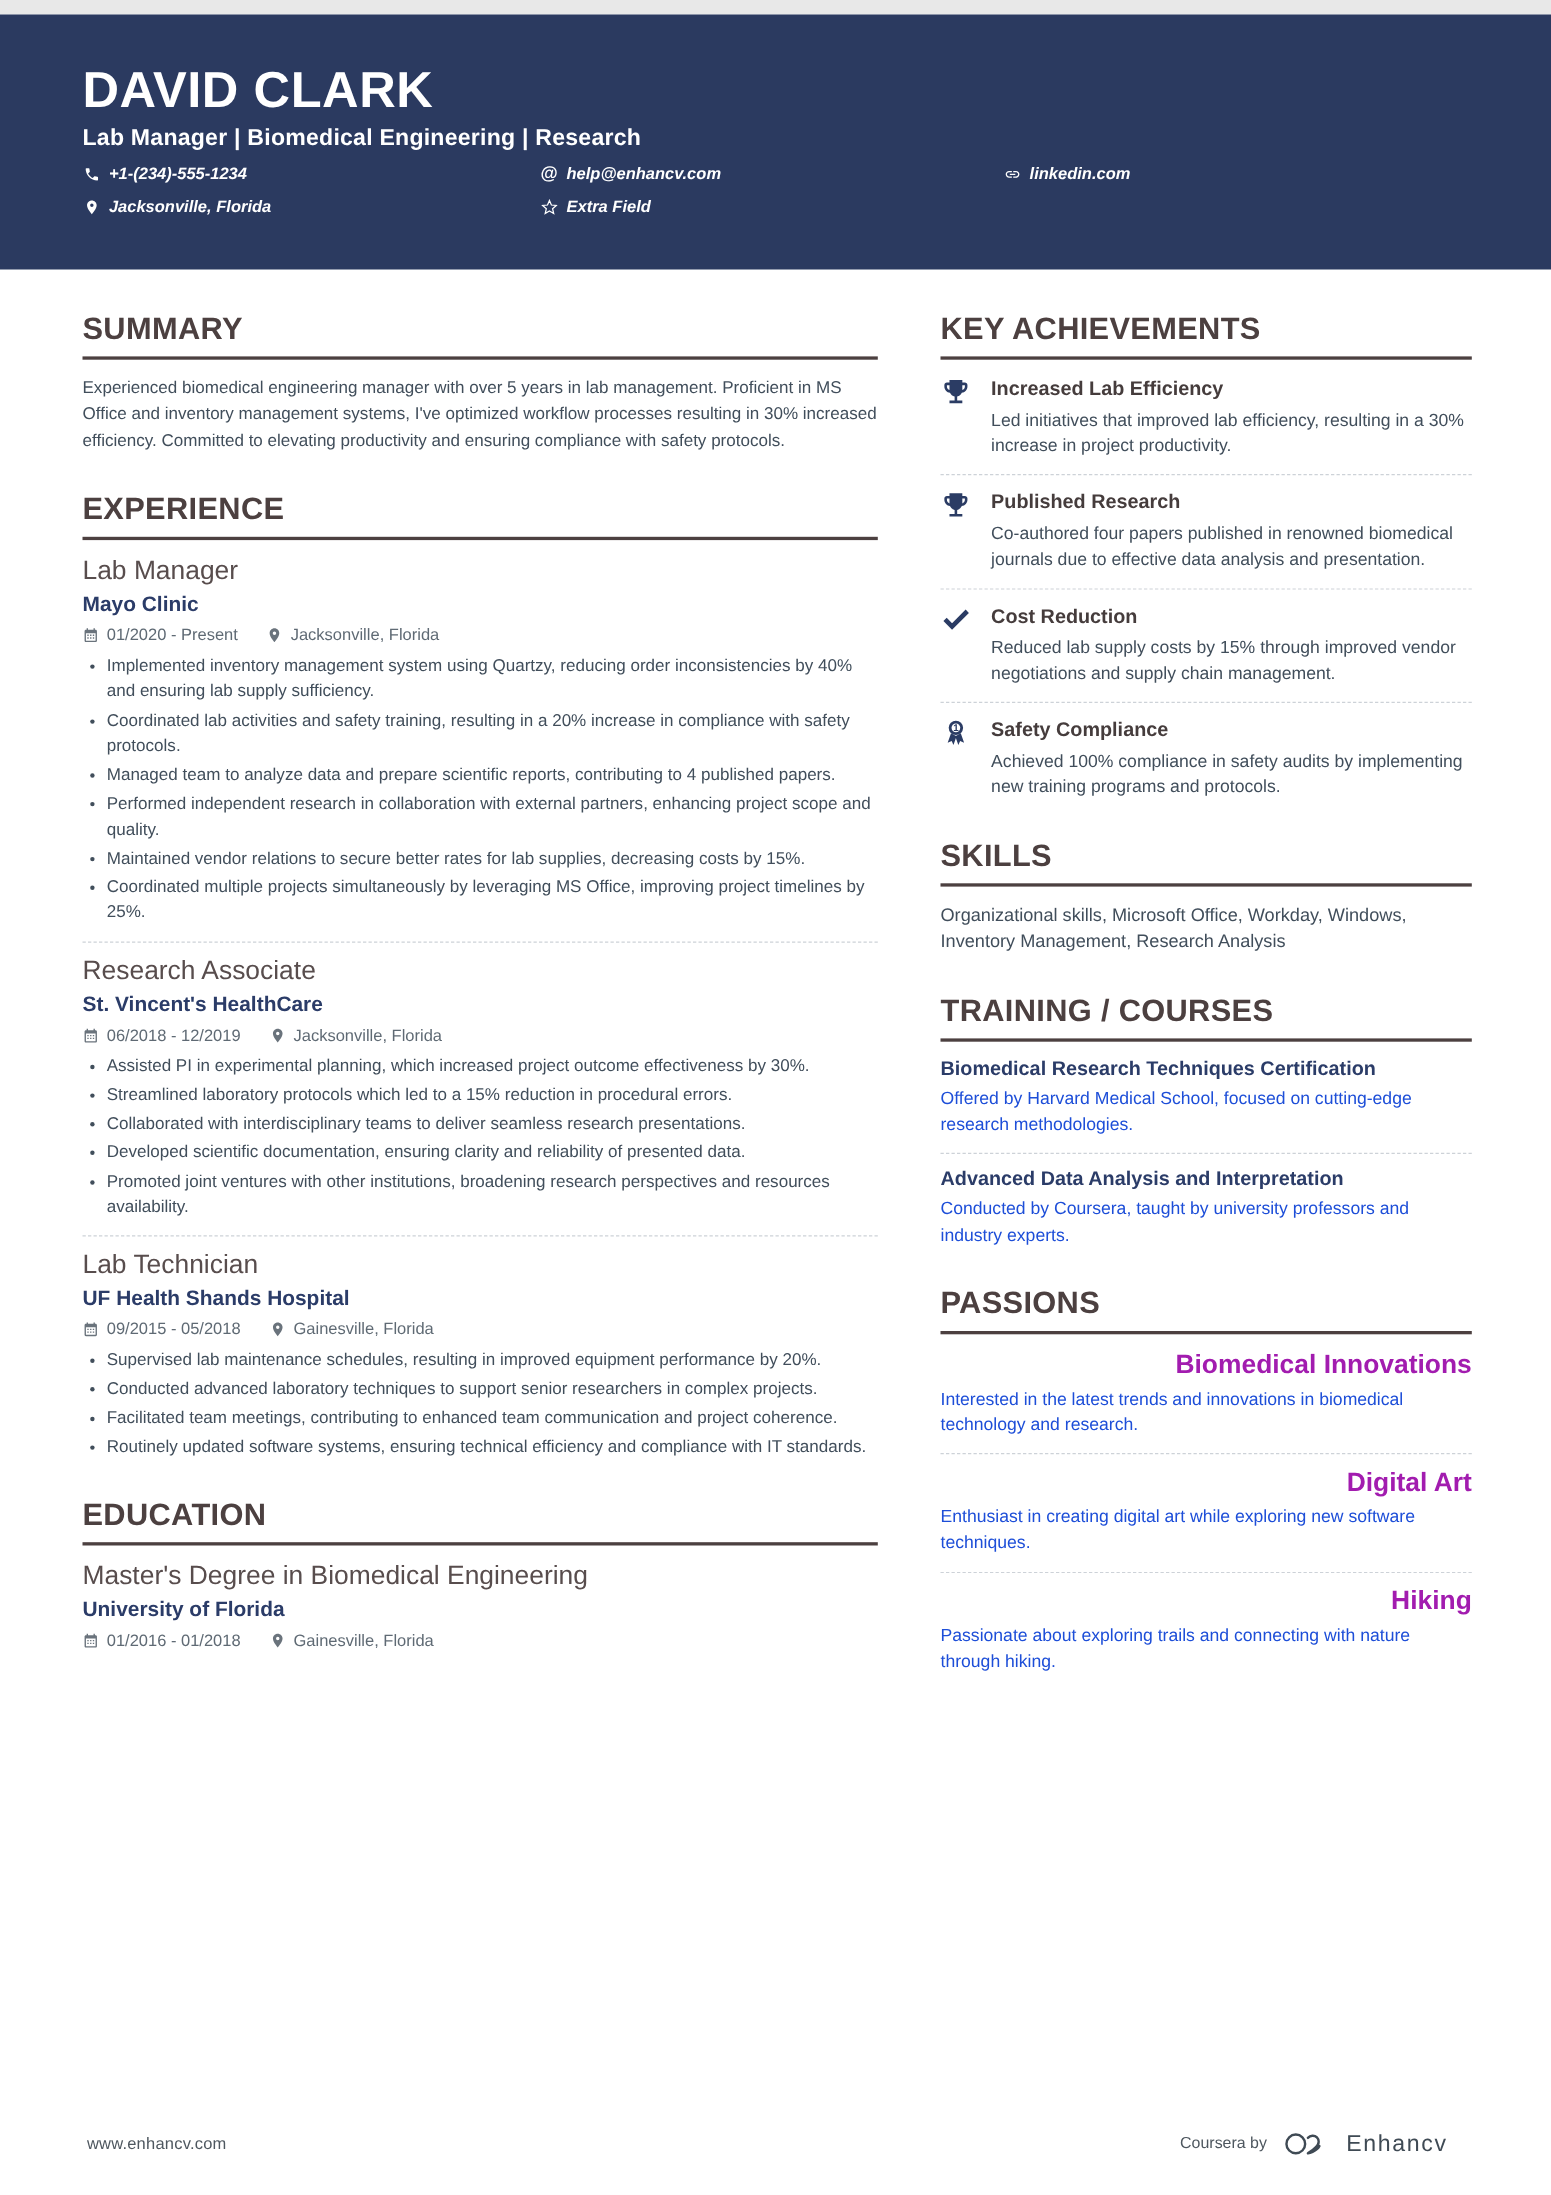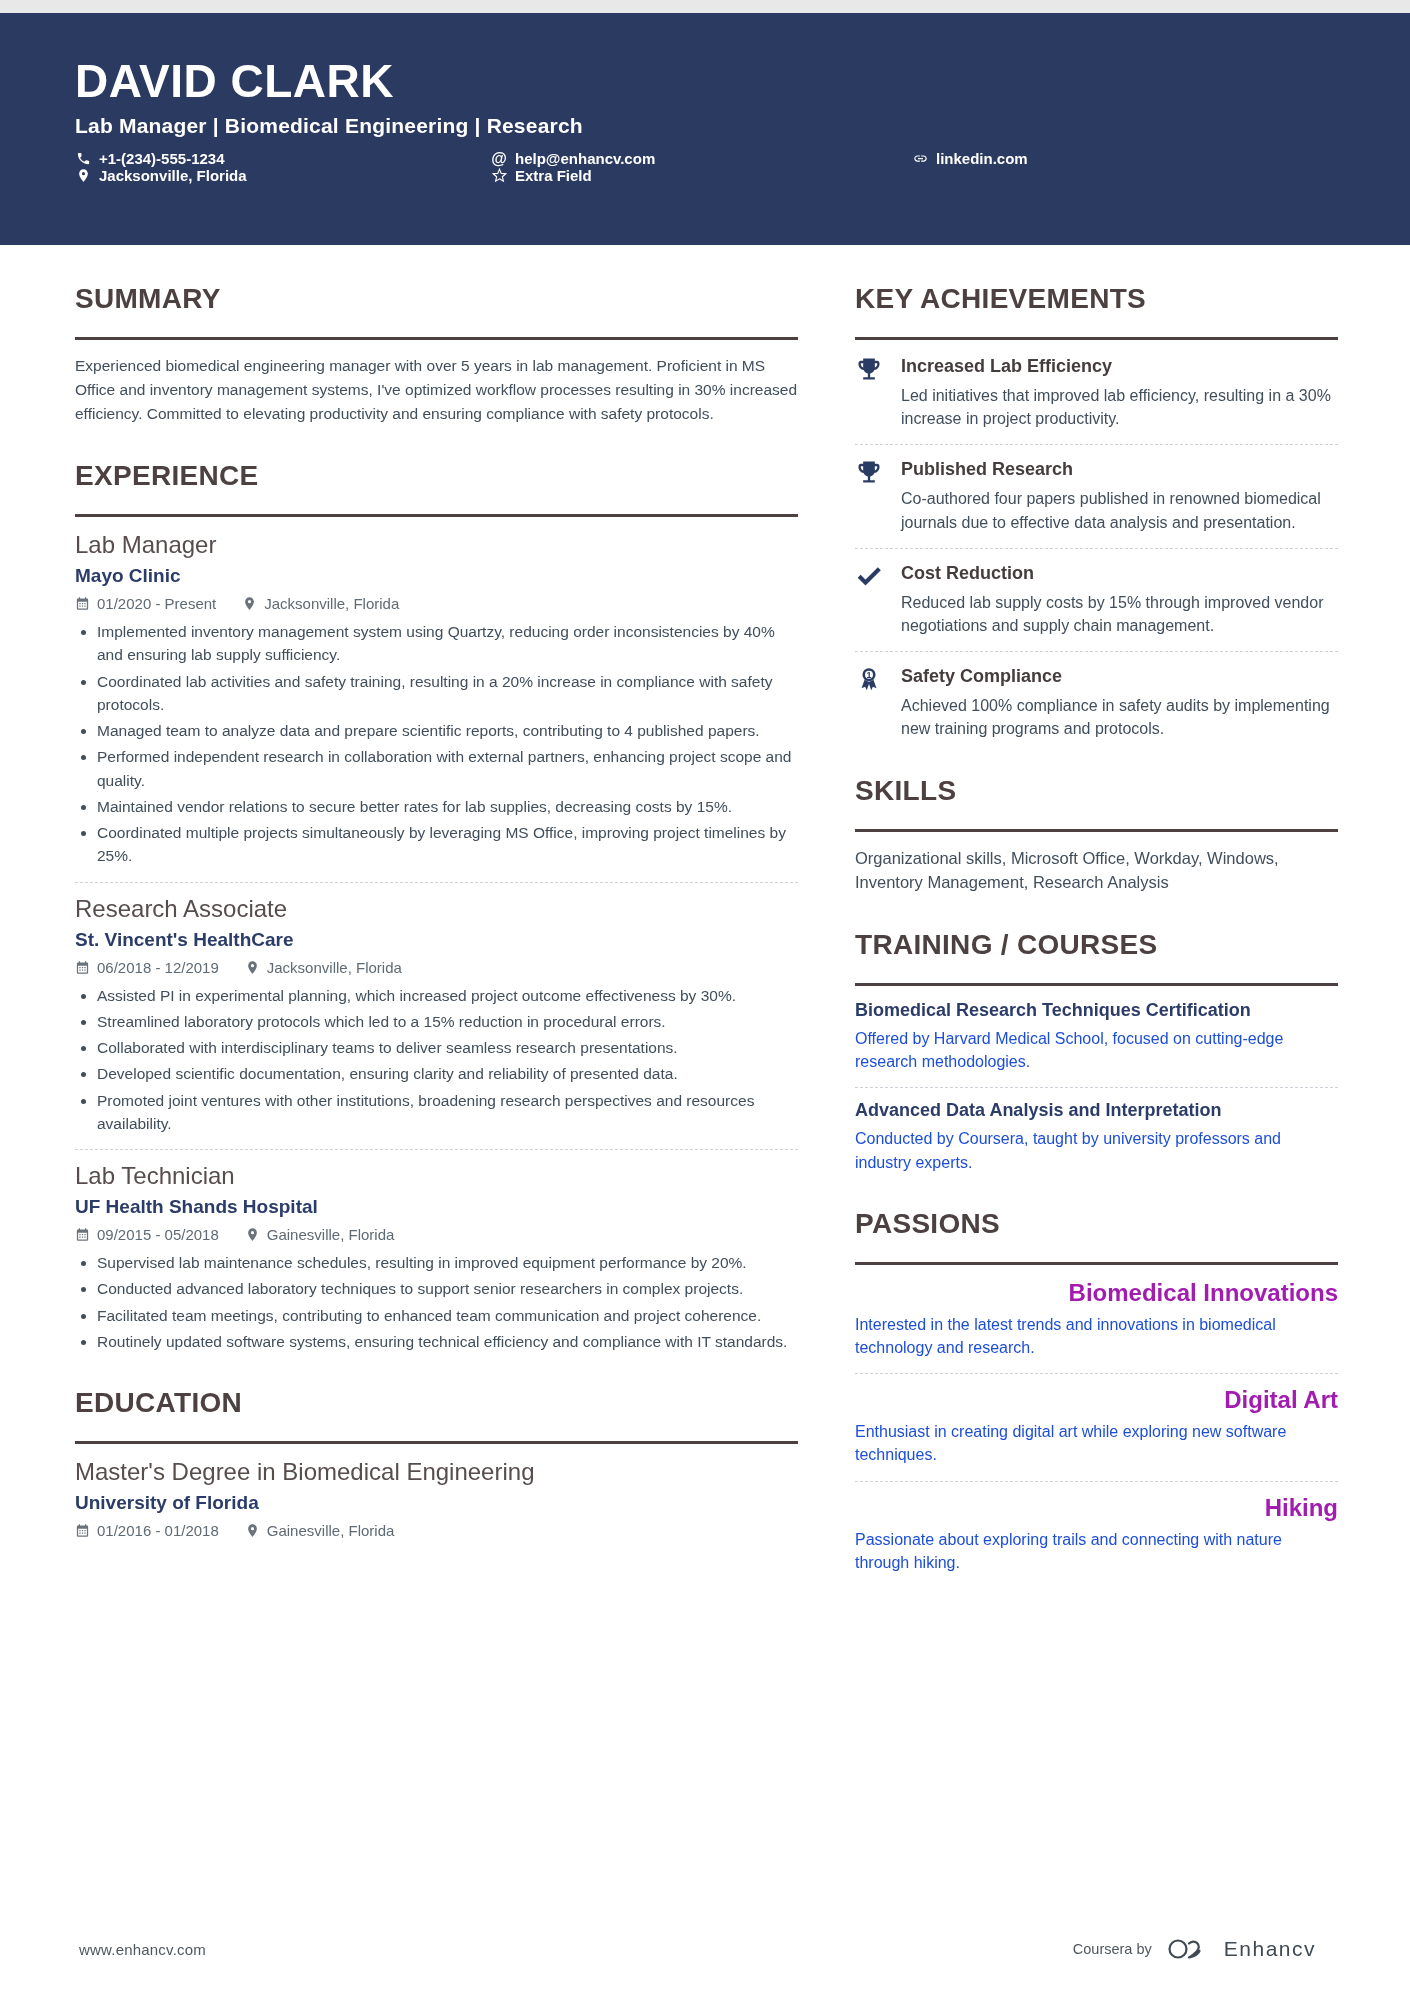--- a/index.html
+++ b/index.html
@@ -16,34 +16,34 @@
   }
   .name {
     font-size:46px; font-weight:800; letter-spacing:.5px; line-height:1.05;
   }
   .headline {
     font-size:21px; font-weight:700; margin-top:9px; letter-spacing:.2px;
   }
   .contact-grid {
     margin-top:12px; display:grid;
     grid-template-columns:416px 421px 1fr; grid-auto-rows:auto;
-    row-gap:0; font-size:15px; font-weight:700;
+    row-gap:13px; font-size:15px; font-weight:700;font-style:italic;
   }
   .contact-item { display:flex; align-items:center; gap:8px; white-space:nowrap; }
   .contact-item .cicon { display:inline-flex; width:16px; height:16px; align-items:center; justify-content:center; flex:0 0 16px; }
   .cicon svg { width:15px; height:15px; fill:#ffffff; }
   .cicon.at { font-size:16px; font-weight:700; }
   
   .main { display:flex; gap:57px; padding:38px 72px 0 75px; }
   .col-left { flex:0 0 723px; max-width:723px; }
   .col-right { flex:1 1 auto; min-width:0; }
   .section { margin-bottom:34px; }
   .section-heading {
     font-size:28px; font-weight:800; color:#4c4040; letter-spacing:.3px;
-    border-bottom:3px solid #4c4040; padding-bottom:22px; margin-bottom:14px;
+    border-bottom:3px solid #4c4040; padding-bottom:9px; margin-bottom:14px;
   }
   .para { font-size:15.5px; line-height:1.55; color:#414e5b; }
   
   .entry-title { font-size:24px; font-weight:400; color:#584d4d; margin-top:4px; }
   .entry-company { font-size:19px; font-weight:700; color:#2b3c68; margin-top:6px; }
   .entry-meta { display:flex; gap:26px; margin-top:8px; font-size:15px; color:#5f6a74; align-items:center; }
   .meta-item { display:flex; align-items:center; gap:7px; }
   .meta-item svg { width:15px; height:15px; fill:#6a737c; }
   .bullets { margin:8px 0 0 22px; }
   .bullets li { font-size:15.5px; line-height:1.5; margin-bottom:3px; color:#414e5b; }

